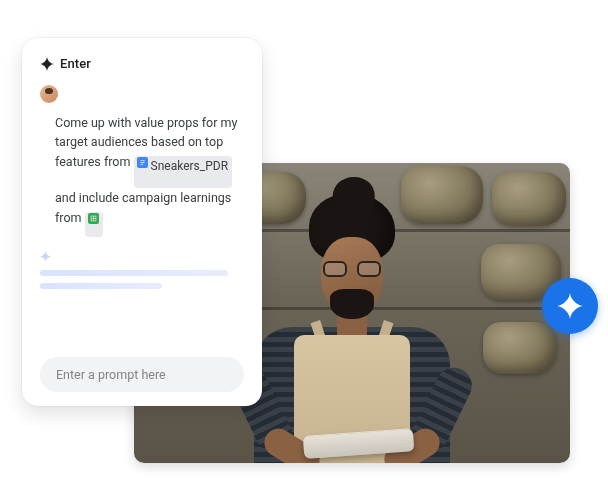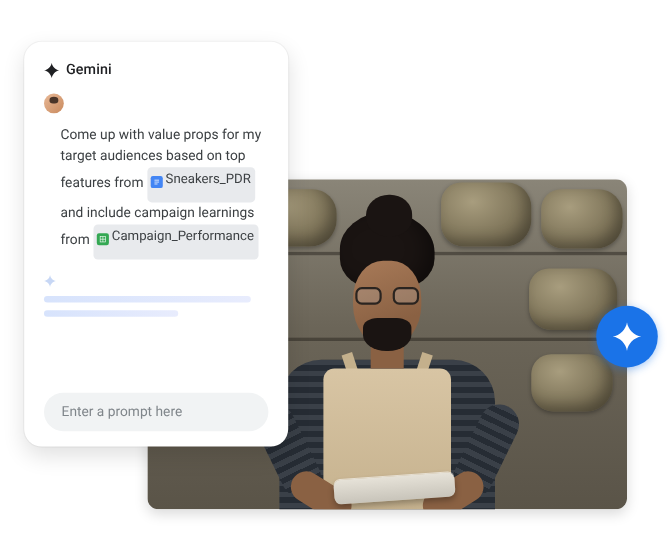--- a/index.html
+++ b/index.html
@@ -63,21 +63,21 @@
     }
     .prompt-text {
       font-size: 12.5px;
       line-height: 1.55;
       color: #3c4043;
       margin-bottom: 14px;
       margin-left: 15px;
     }
     .file-chip {
       display: inline-flex;
-      align-items: flex-end;
+      align-items: flex-start;
       gap: 3px;
       background: #e8eaed;
       border-radius: 4px;
       padding: 1px 4px 13px 3px;
       font-size: 12px;
       color: #3c4043;
       vertical-align: baseline;
     }
     .chip-icon {
       width: 11px;
@@ -306,21 +306,21 @@
 </head>
 <body>
 
 <div class="card">
   <div class="card-header">
     <span class="spark-small">
       <svg viewBox="0 0 24 24">
           <path d="M12 0 C12.8 6 18 11.2 24 12 C18 12.8 12.8 18 12 24 C11.2 18 6 12.8 0 12 C6 11.2 11.2 6 12 0 Z" fill="#202124"></path>
         </svg>
     </span>
-    <span class="app-title">Gemini</span>
+    <span class="app-title">Enter</span>
   </div>
 
   <div class="avatar"></div>
 
   <div class="prompt-text">
     <span>Come up with value props for my target audiences based on top features from </span>
     <span class="file-chip">
       <span class="chip-icon docs">
         <svg viewBox="0 0 10 10">
             <rect x="2" y="2" width="6" height="1" fill="#fff"></rect>
@@ -332,21 +332,20 @@
     </span>
     <span> and include campaign learnings from </span>
     <span class="file-chip">
       <span class="chip-icon sheets">
         <svg viewBox="0 0 10 10">
             <rect x="1.5" y="1.5" width="7" height="7" fill="none" stroke="#fff" stroke-width="0.8"></rect>
             <line x1="5" y1="1.5" x2="5" y2="8.5" stroke="#fff" stroke-width="0.8"></line>
             <line x1="1.5" y1="5" x2="8.5" y2="5" stroke="#fff" stroke-width="0.8"></line>
           </svg>
       </span>
-      <span>Campaign_Performance</span>
     </span>
   </div>
 
   <span class="spark-tiny">
     <svg viewBox="0 0 24 24">
         <path d="M12 0 C12.8 6 18 11.2 24 12 C18 12.8 12.8 18 12 24 C11.2 18 6 12.8 0 12 C6 11.2 11.2 6 12 0 Z" fill="#c7d7f5"></path>
       </svg>
   </span>
   <div class="skeleton-row r1"></div>
   <div class="skeleton-row r2"></div>

